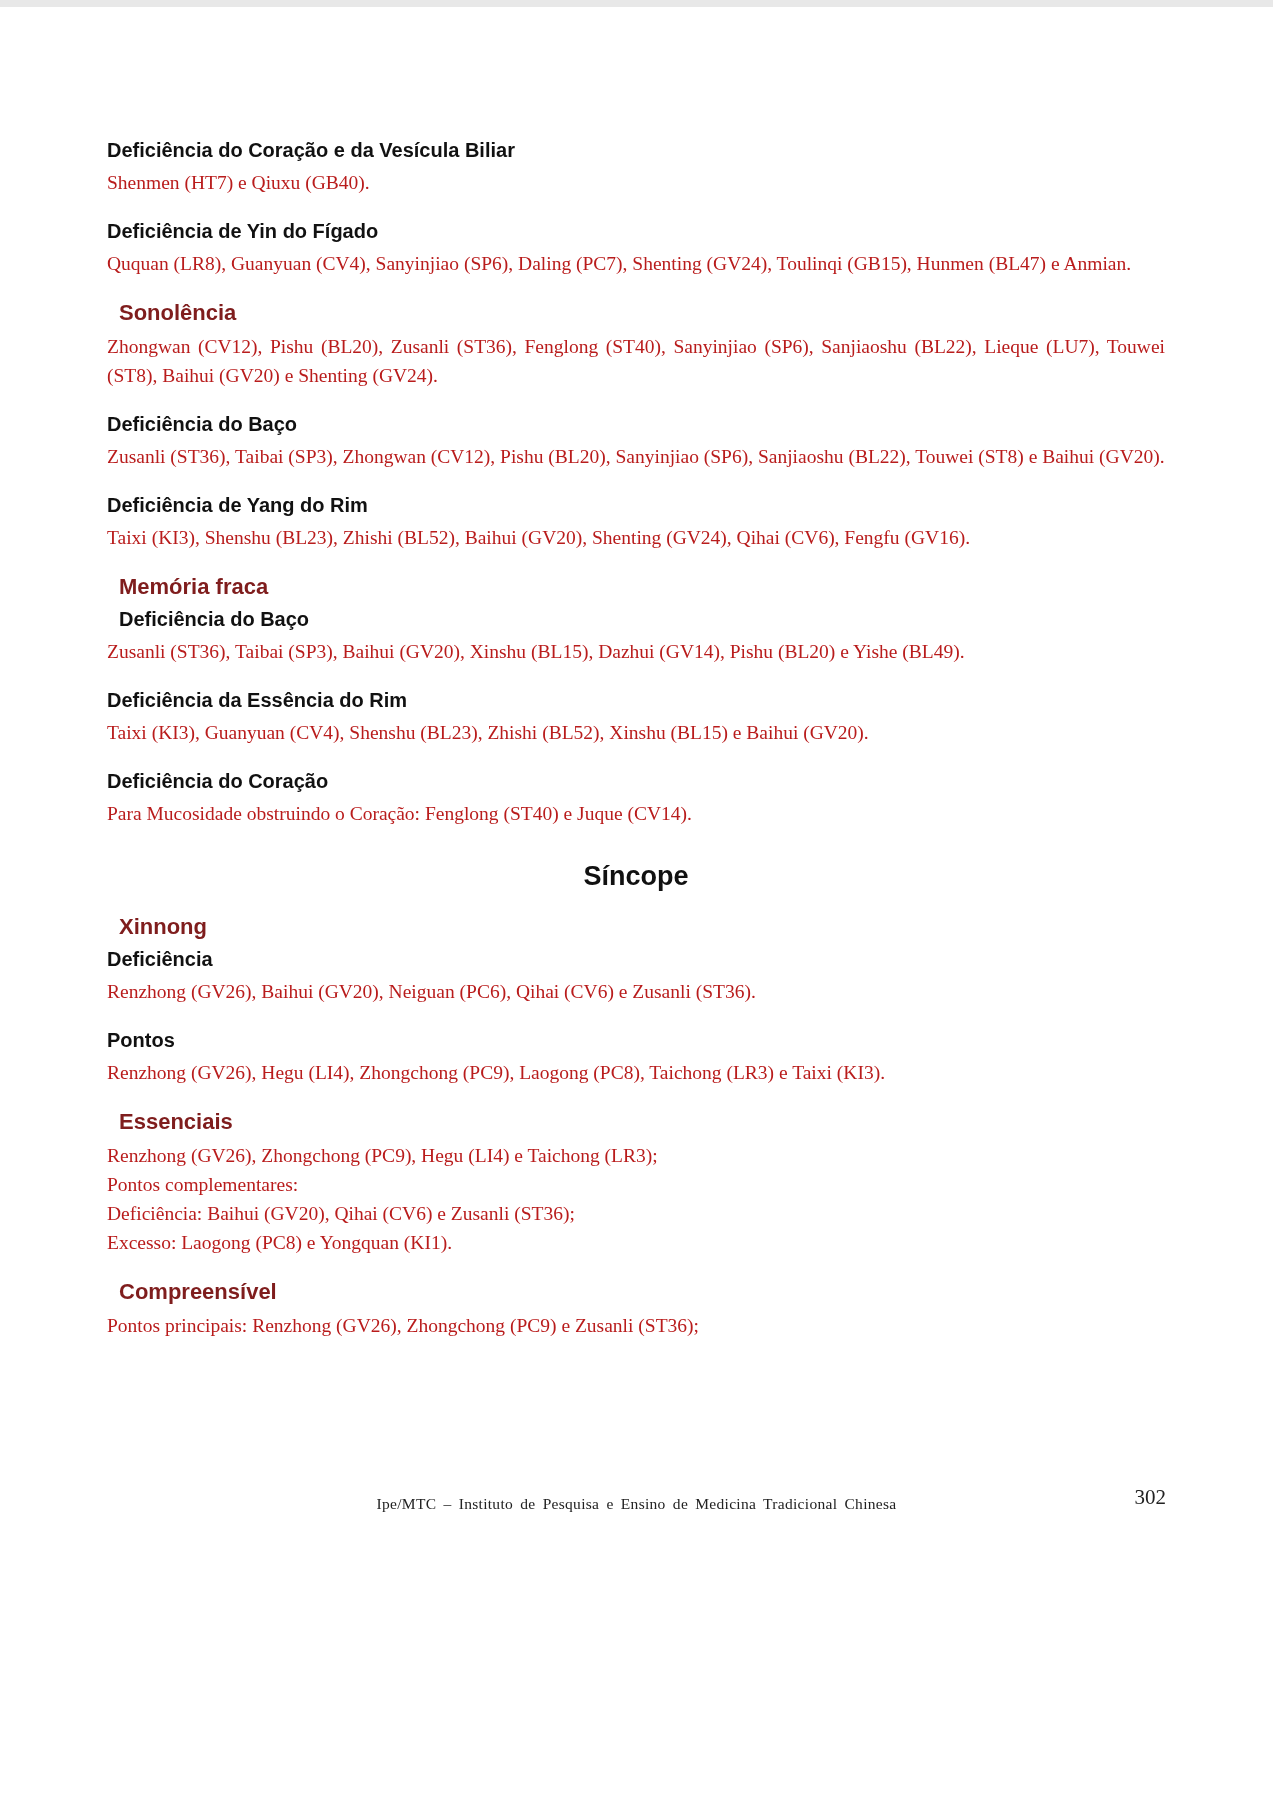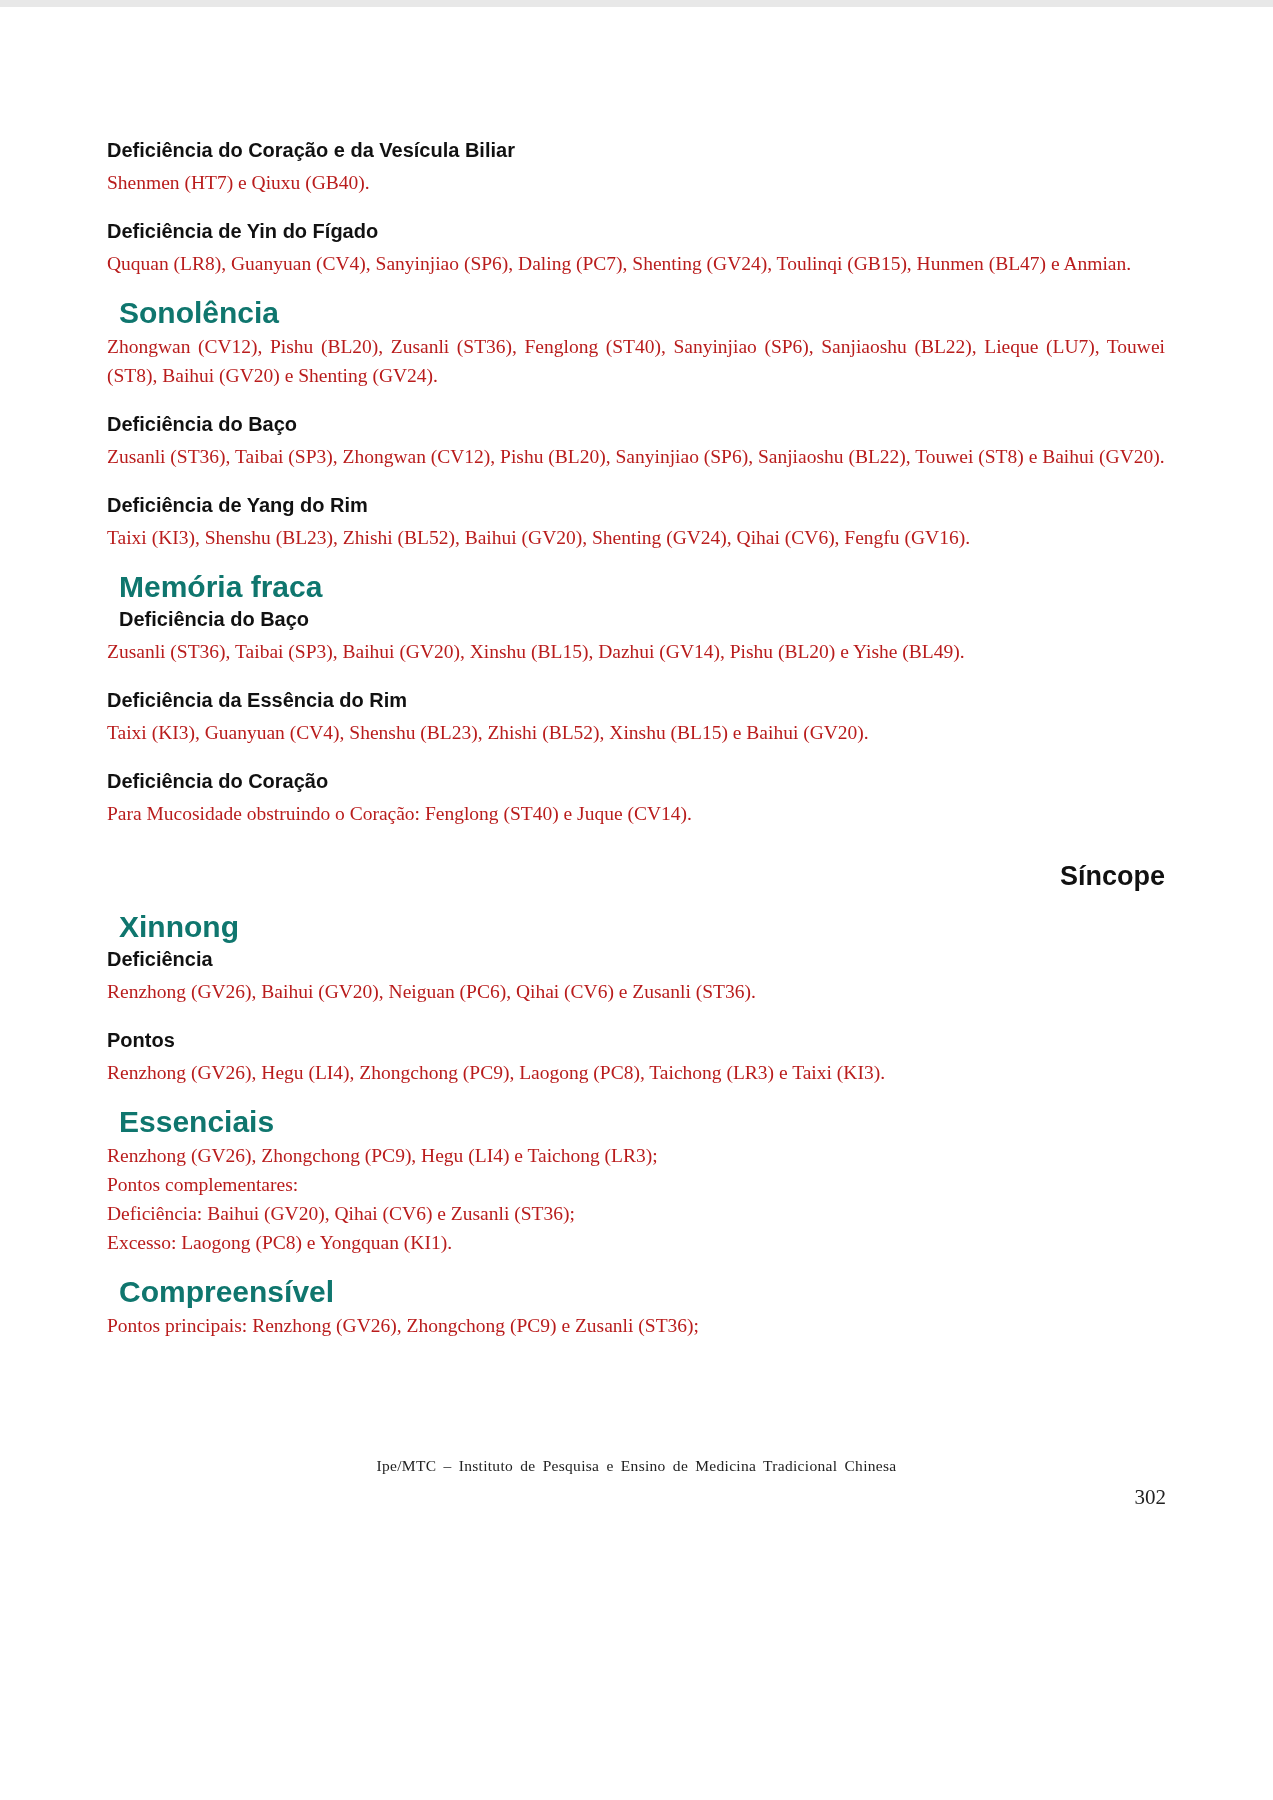--- a/index.html
+++ b/index.html
@@ -19,49 +19,49 @@
     font-family: "Liberation Sans", sans-serif;
     font-weight: bold;
     font-size: 20px;
     line-height: 26px;
     color: #111;
     margin: 21px 0 5px 0;
   }
   .h2 {
     font-family: "Liberation Sans", sans-serif;
     font-weight: bold;
-    font-size: 30px;
+    font-size: 22px;
     line-height: 28px;
-    color: #0f766e;
+    color: #7f1d1d;
     margin: 21px 0 5px 0;
     padding-left: 12px;
   }
   .h2 + .h3 { margin-top: 0; }
   .h3.indented { padding-left: 12px; }
   .content > .h3:first-child { margin-top: 0; }
   .h1 {
     font-family: "Liberation Sans", sans-serif;
     font-weight: bold;
     font-size: 27px;
     line-height: 32px;
     color: #111;
-    text-align: right;
+    text-align: center;
     margin: 32px 0 20px 0;
   }
   .p {
     font-family: "Liberation Serif", serif;
     font-size: 19.5px;
     line-height: 29px;
     text-align: justify;
     margin: 0;
     color: #b91c1c;
   }
   .footer-imprint {
     position: absolute;
-    top: 1450px;
+    top: 1488px;
     left: 0;
     right: 0;
     text-align: center;
     font-family: "Liberation Serif", serif;
     font-size: 15.5px;
     color: #222;
     word-spacing: 3px;
     letter-spacing: 0.3px;
   }
   .page-number {

